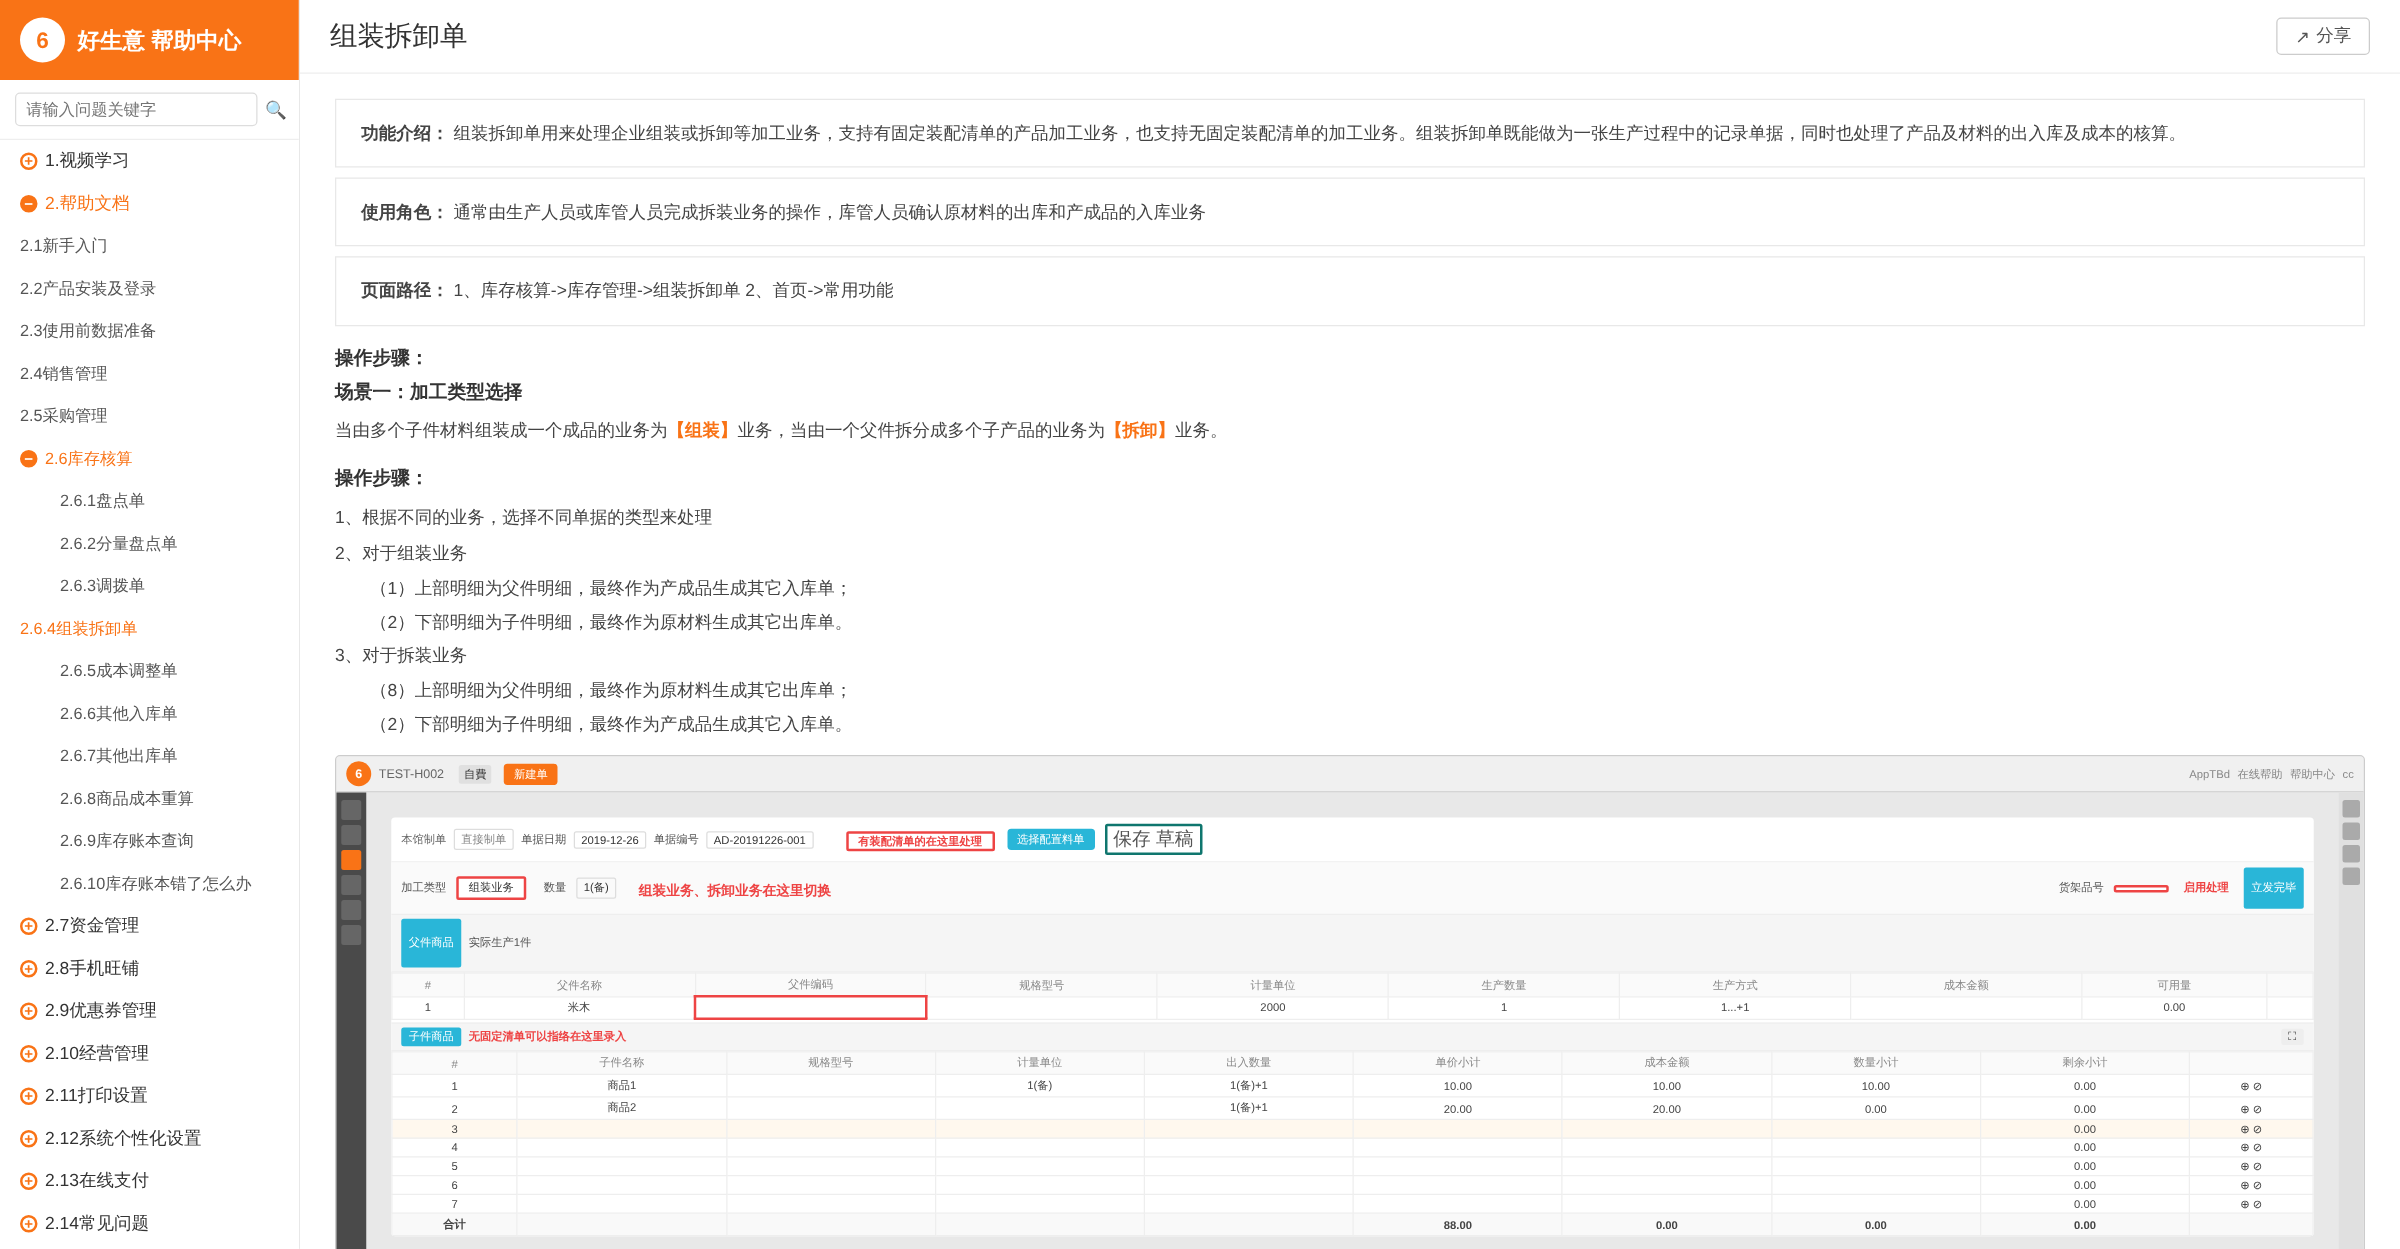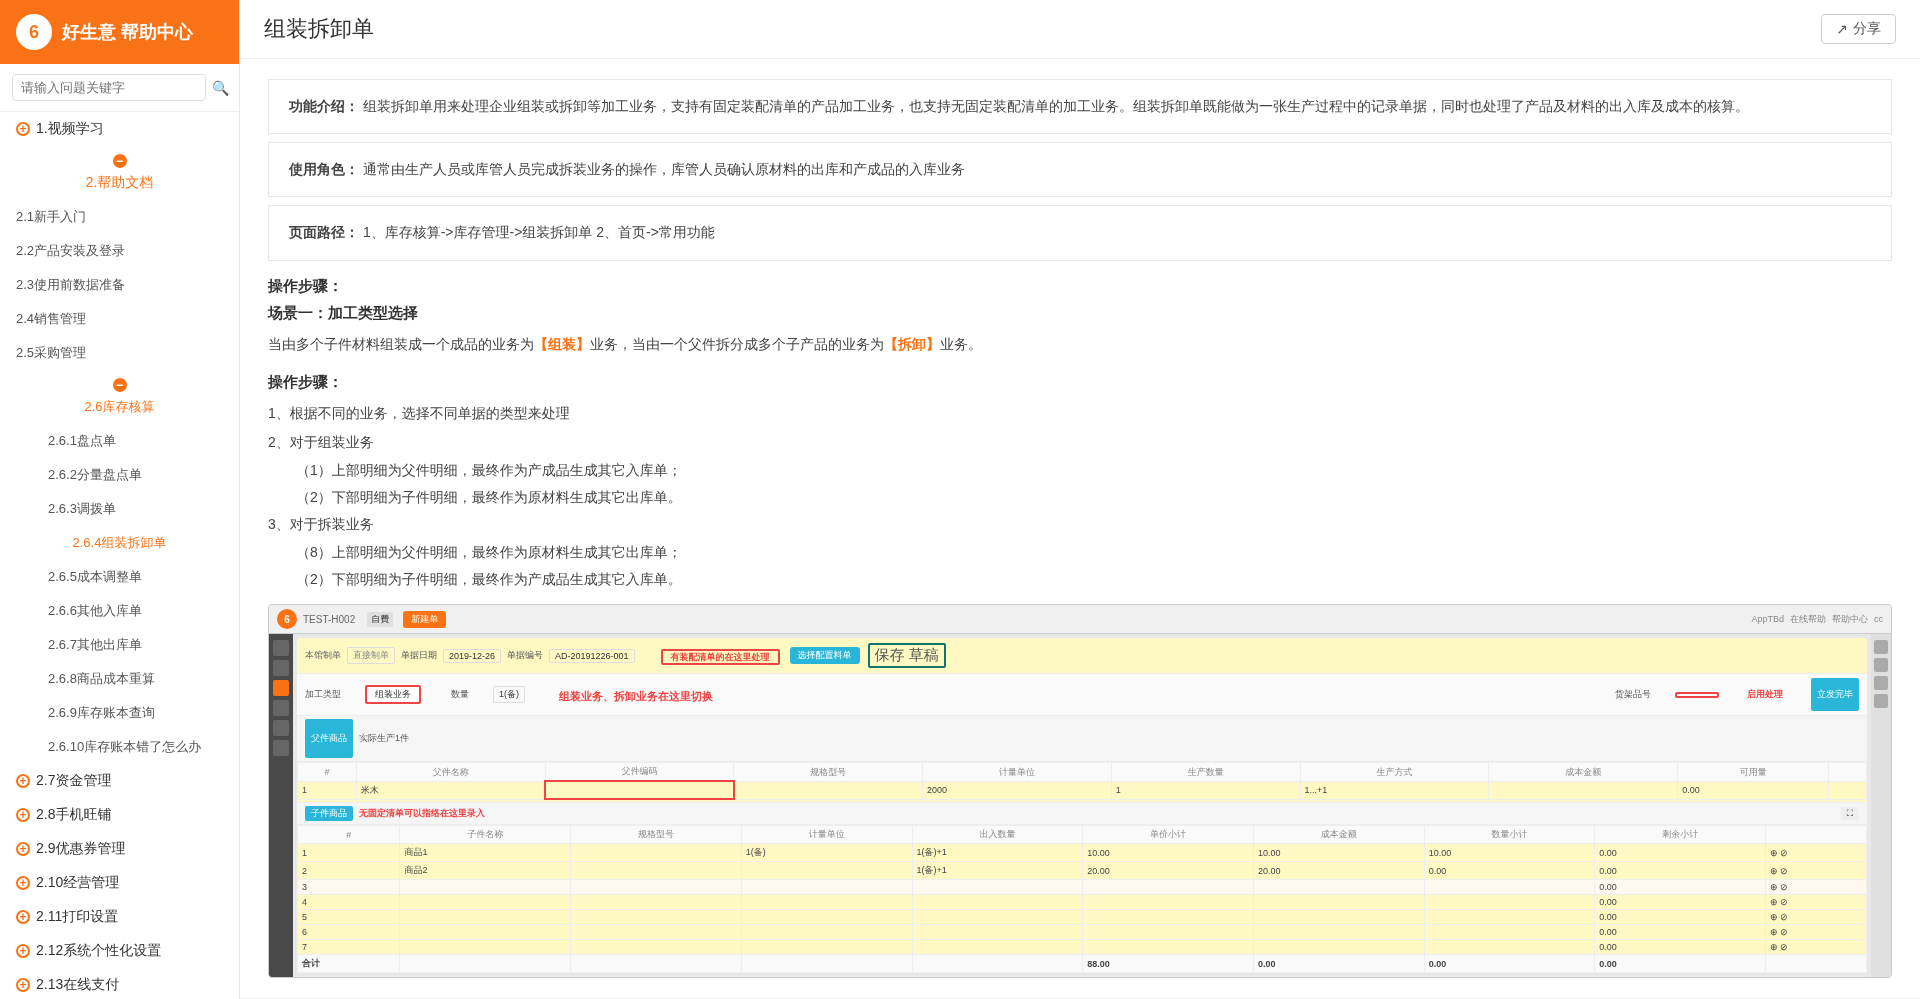--- a/index.html
+++ b/index.html
@@ -49,21 +49,21 @@
       padding: 0;
     }
     .nav-item {
       display: flex; align-items: center; gap: 6px;
       padding: 8px 16px;
       cursor: pointer;
       font-size: 14px;
       color: #333;
       user-select: none;
     }
-    .nav-item.active { color: #f97316; flex-direction: column; }
+    .nav-item.active { color: #f97316; }
     .nav-item.sub { font-size: 13px; color: #555; }
     .nav-item.sub.active { color: #f97316; }
     .nav-item .dot { 
       width: 14px; height: 14px;
       border-radius: 50%;
       border: 2px solid #f97316;
       display: inline-flex; align-items: center; justify-content: center;
       font-size: 10px;
     }
     .dot-plus::after { content: "+"; color: #f97316; font-weight: bold; font-size: 12px; }
@@ -357,38 +357,38 @@
 
         <div style="width:24px;background:#4a4a4a;display:flex;flex-direction:column;align-items:center;padding-top:6px;gap:4px;">
           <div style="width:16px;height:16px;background:#666;border-radius:2px;"></div>
           <div style="width:16px;height:16px;background:#666;border-radius:2px;"></div>
           <div style="width:16px;height:16px;background:#f97316;border-radius:2px;"></div>
           <div style="width:16px;height:16px;background:#666;border-radius:2px;"></div>
           <div style="width:16px;height:16px;background:#666;border-radius:2px;"></div>
           <div style="width:16px;height:16px;background:#666;border-radius:2px;"></div>
         </div>
 
-        <div style="flex:1;background:#fef9c3;margin:4px;border-radius:3px;overflow:hidden;">
+        <div style="flex:1;background:#ffffff;margin:20px;border-radius:3px;overflow:hidden;text-align:center;">
 
           <div style="display:flex;align-items:center;padding:5px 8px;gap:6px;border-bottom:1px solid #eee;flex-wrap:wrap;">
             <span style="font-size:9px;color:#666;">本馆制单</span>
             <span style="font-size:9px;color:#888;border:1px solid #ddd;padding:1px 5px;border-radius:2px;">直接制单</span>
             <span style="font-size:9px;color:#555;">单据日期</span>
             <span style="font-size:9px;border:1px solid #ddd;padding:1px 5px;border-radius:2px;color:#333;">2019-12-26</span>
             <span style="font-size:9px;color:#555;">单据编号</span>
             <span style="font-size:9px;border:1px solid #ddd;padding:1px 5px;border-radius:2px;color:#333;">AD-20191226-001</span>
             <div style="position:relative;display:inline-block;">
               <span style="font-size:9px;font-weight:bold;color:#e44;border:2px solid #e44;padding:1px 8px;border-radius:2px;margin-left:20px;">有装配清单的在这里处理</span>
               
             </div>
             <div style="margin-left:4px;background:#29b6d8;color:#fff;font-size:9px;padding:2px 8px;border-radius:3px;">选择配置料单</div>
             <span style="font-size:15px;color:#555;border:2px solid #0f766e;padding:1px 5px;border-radius:2px;margin-left:2px;">保存 草稿</span>
           </div>
 
-          <div style="display:flex;align-items:center;padding:4px 8px;gap:24px;border-bottom:1px solid #eee;background:#fafafa;">
+          <div style="display:flex;align-items:center;padding:4px 8px;gap:8px;border-bottom:1px solid #eee;background:#fafafa;">
             <span style="font-size:9px;color:#555;">加工类型</span>
             <span style="font-size:9px;border:2px solid #e44;padding:1px 8px;border-radius:2px;color:#333;background:#fff;">组装业务</span>
             <span style="font-size:9px;color:#555;margin-left:6px;">数量</span>
             <span style="font-size:9px;border:1px solid #ddd;padding:1px 5px;border-radius:2px;color:#333;">1(备)</span>
 
             <div style="position:relative;flex:1;">
               <span style="font-size:11px;font-weight:bold;color:#e44;position:absolute;left:10px;top:-6px;">组装业务、拆卸业务在这里切换</span>
             </div>
 
             <span style="font-size:9px;color:#555;margin-left:auto;">货架品号</span>

